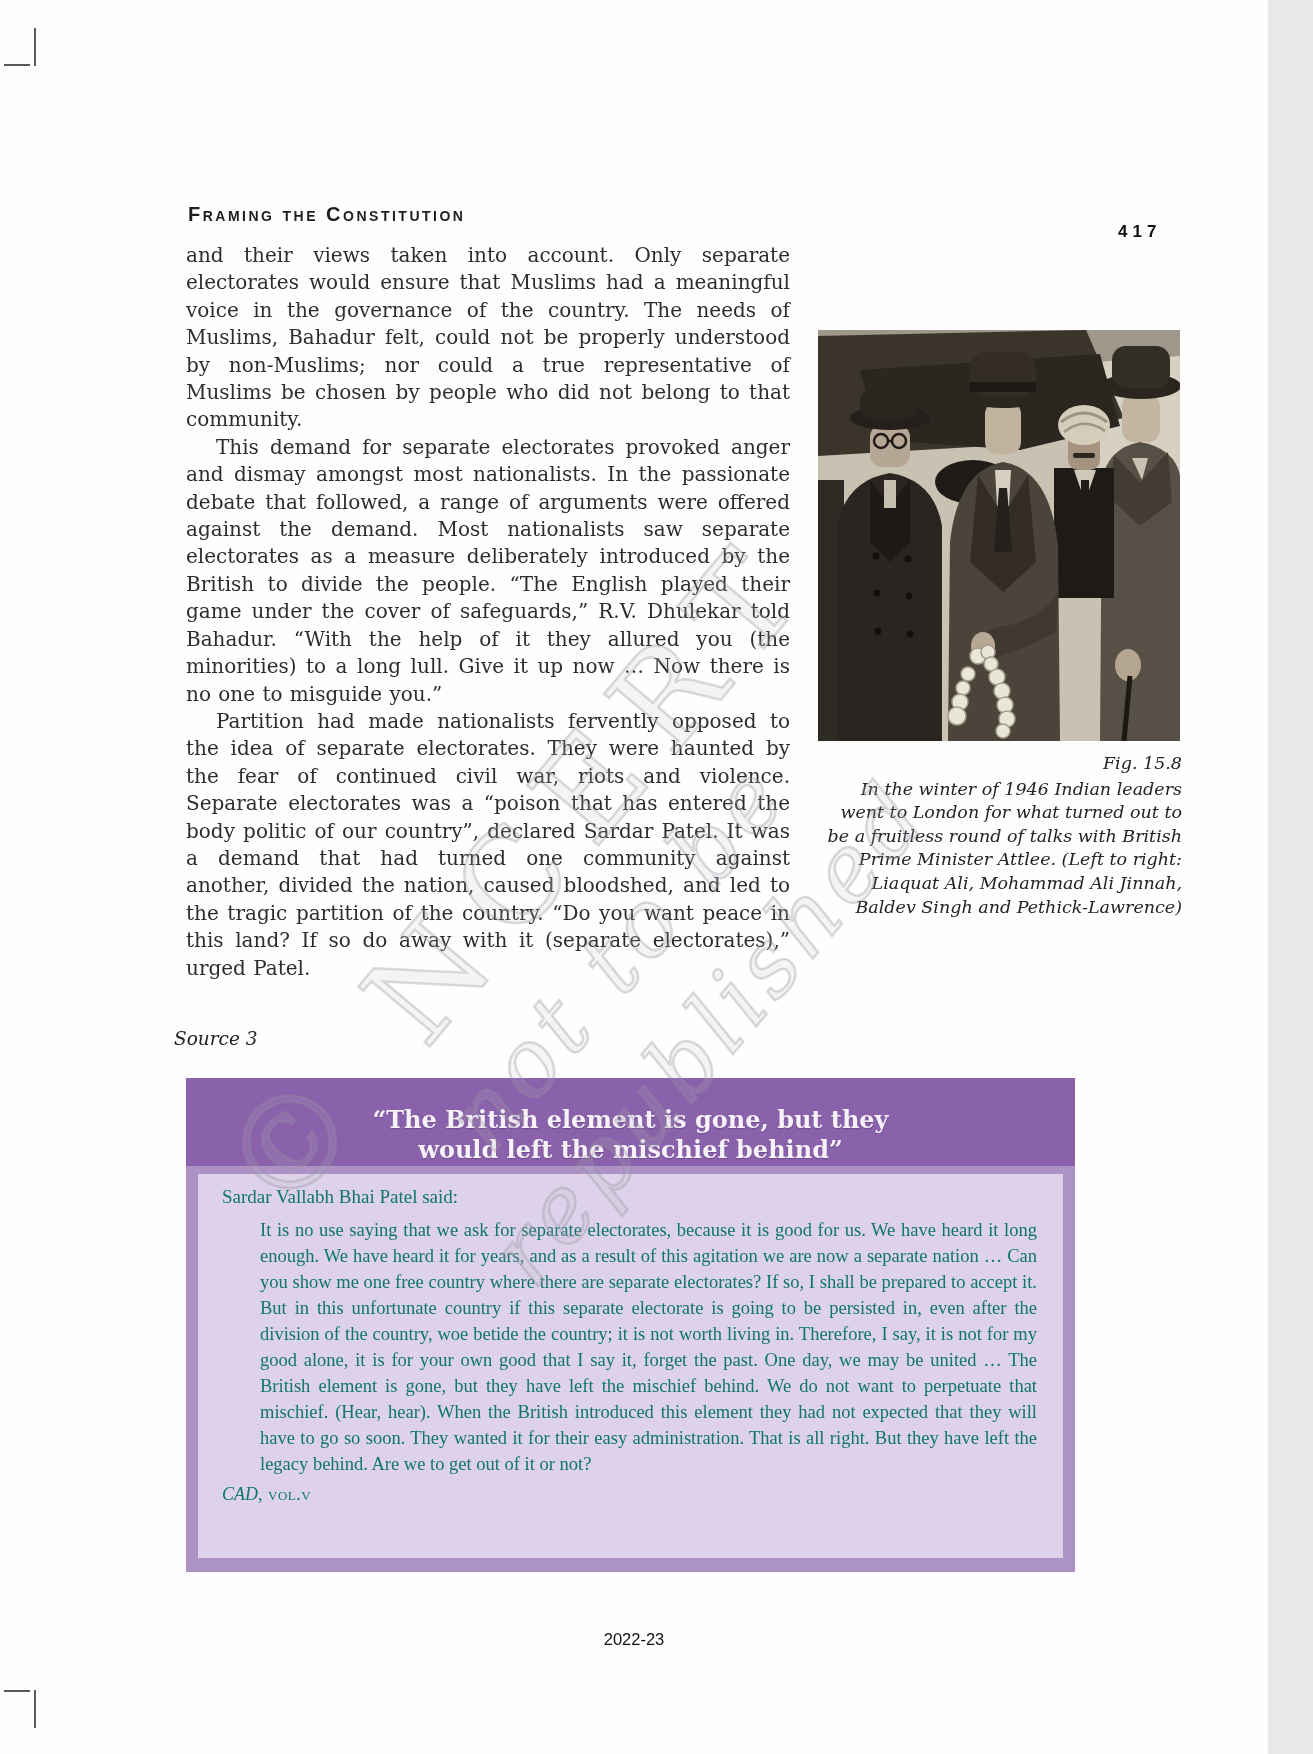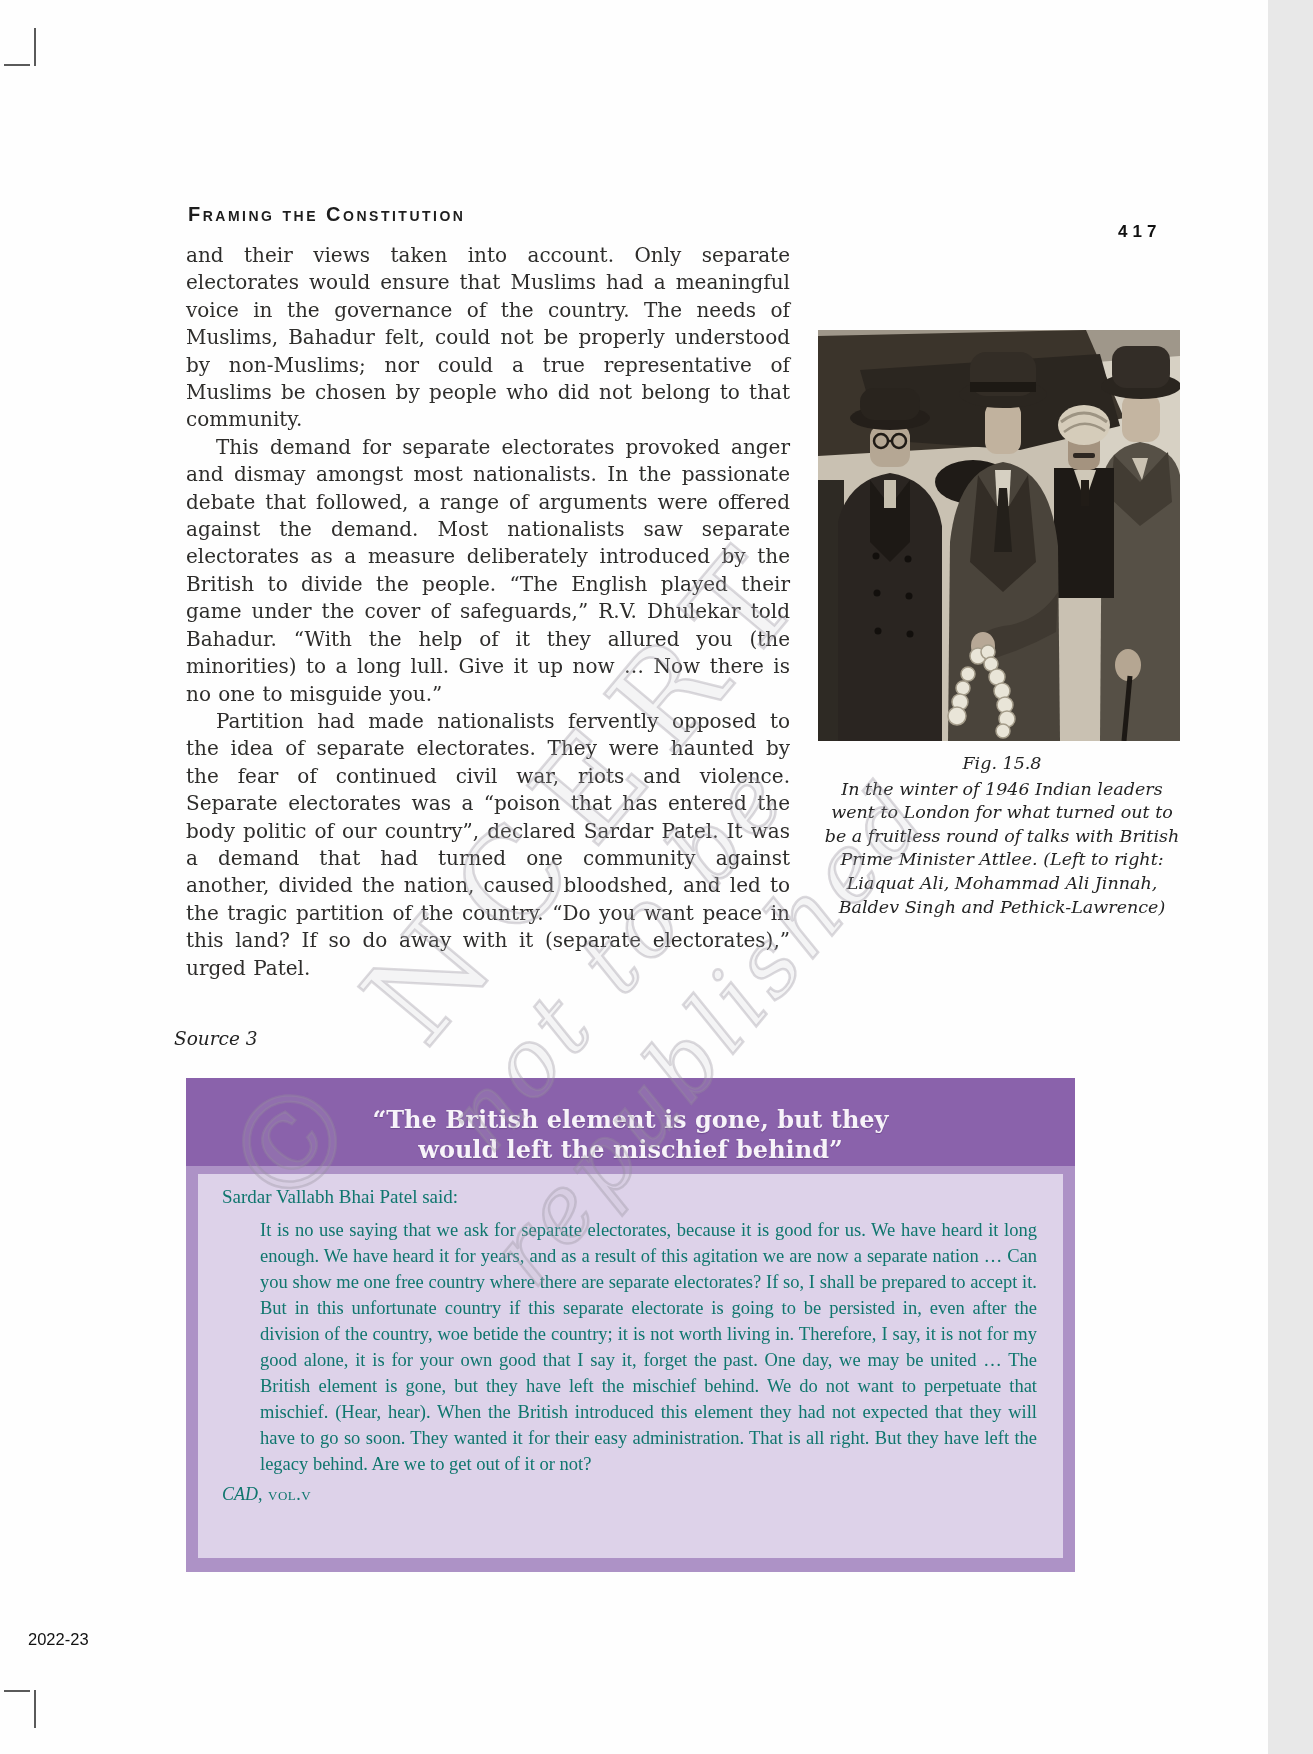--- a/index.html
+++ b/index.html
@@ -40,21 +40,21 @@
     font-style:italic;font-size:18.5px;color:#222;
   }
   
   .figure-photo{
     position:absolute;left:818px;top:330px;width:362px;height:411px;
     display:block;
   }
   .figure-caption-block{
     position:absolute;left:822px;top:752px;width:360px;
     font-style:italic;font-size:17.5px;line-height:23.6px;color:#232323;
-    text-align:center;
+    text-align:right;
   }
   .figure-number{margin:0 0 2px 0;}
   .figure-caption{margin:0;}
   
   .source-box{position:absolute;left:186px;top:1078px;width:889px;height:494px;}
   .source-box-header{
     position:absolute;left:0;top:0;right:0;height:88px;
     background:#8a62ab;
     color:#f7f3f9;text-align:center;
     font-weight:700;font-size:24px;line-height:30px;
@@ -76,22 +76,22 @@
   .quote-intro{margin:0 0 9px 0;font-size:19px;}
   .quote-text{
     margin:0 0 7px 38px;font-size:18.5px;line-height:26px;
     text-align:justify;padding-right:2px;
   }
   .quote-citation{margin:0;padding-right:14px;font-size:18px;}
   .cite-title{font-style:italic;}
   .cite-rest{font-variant:small-caps;letter-spacing:0.5px;}
   
   .footer-year{
-    position:absolute;left:0;right:0;top:1630px;
-    font-family:"Liberation Sans", sans-serif;font-size:16.5px;color:#111;padding-left:28px;
+    position:absolute;left:0;right:0;top:1630px;text-align:center;
+    font-family:"Liberation Sans", sans-serif;font-size:16.5px;color:#111;
   }
   
   .watermark{
     position:absolute;left:110px;top:760px;width:1000px;
     text-align:center;transform:rotate(-50deg);
     pointer-events:none;z-index:5;
   }
   .wm-line{
     font-family:"DejaVu Serif", serif;
     color:rgba(190,186,196,0.15);

